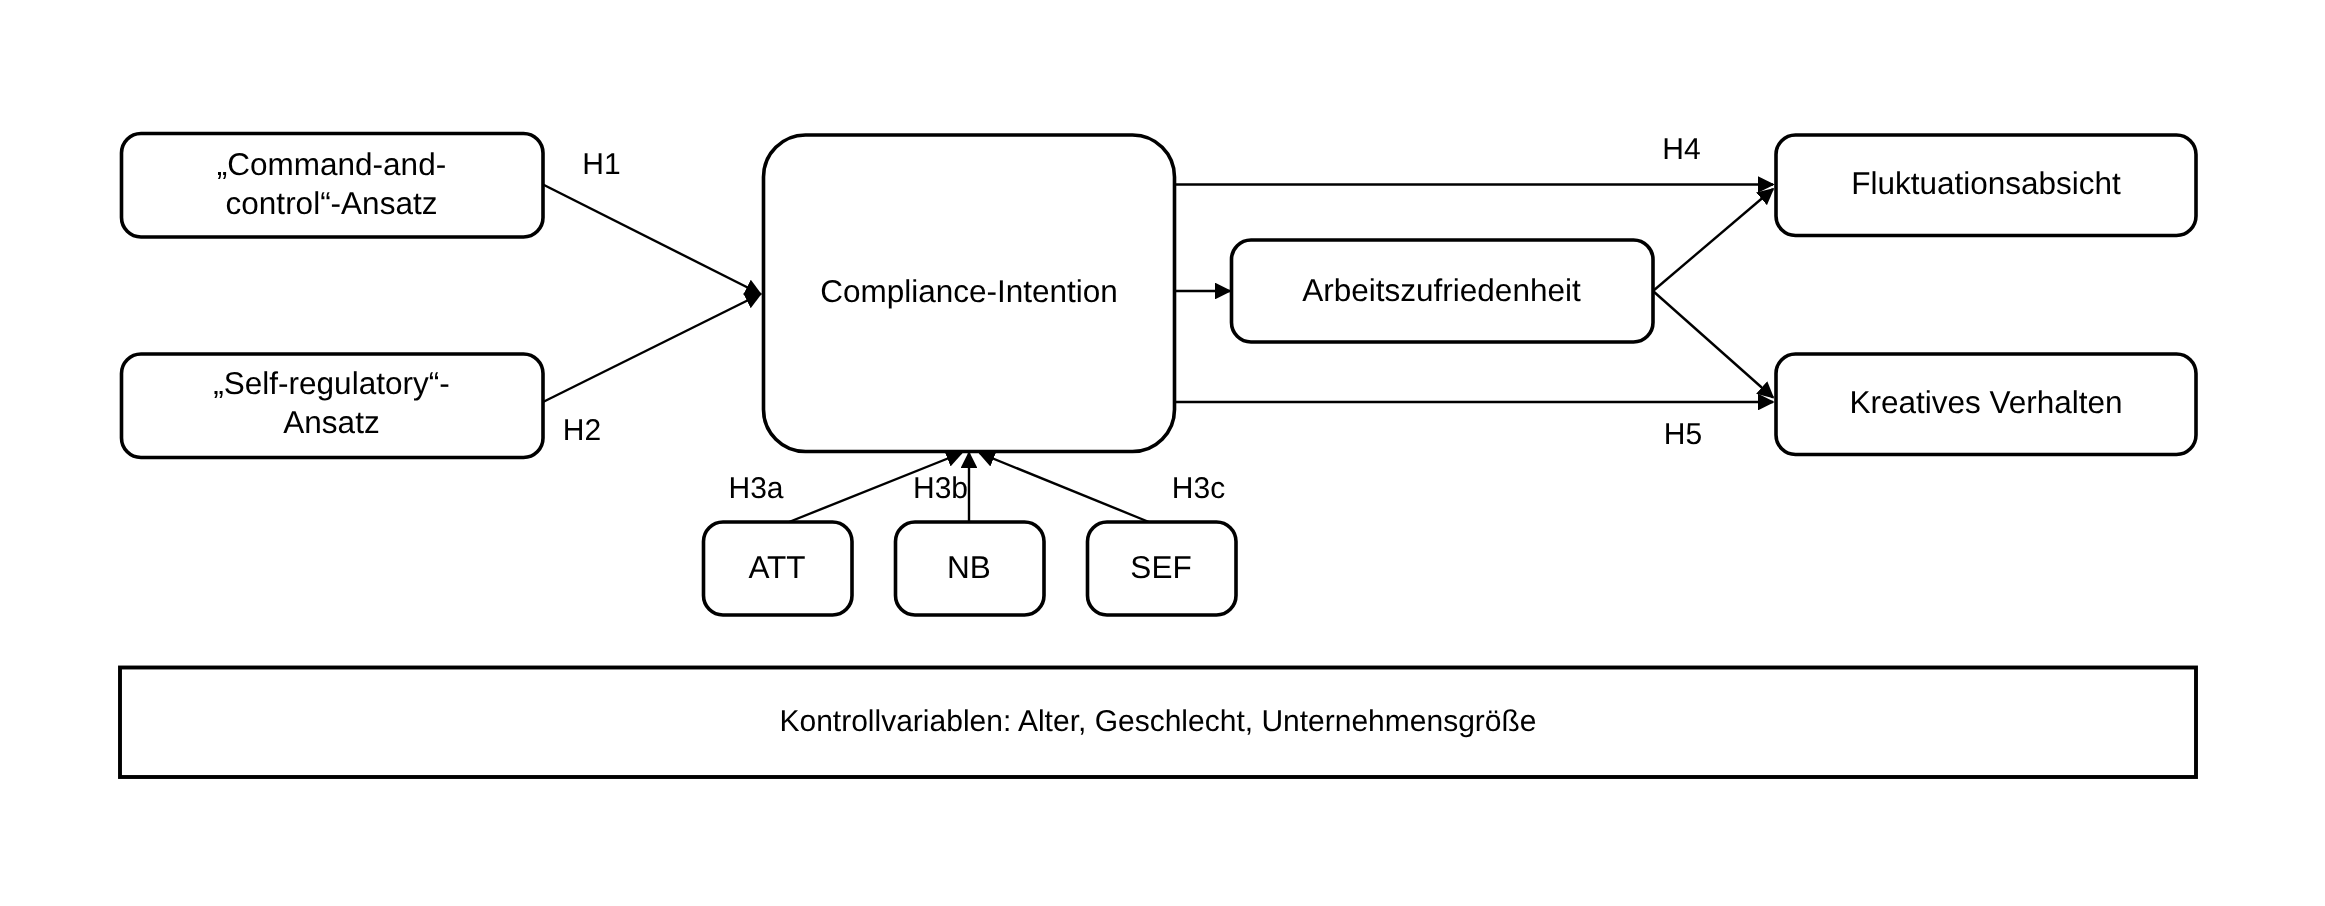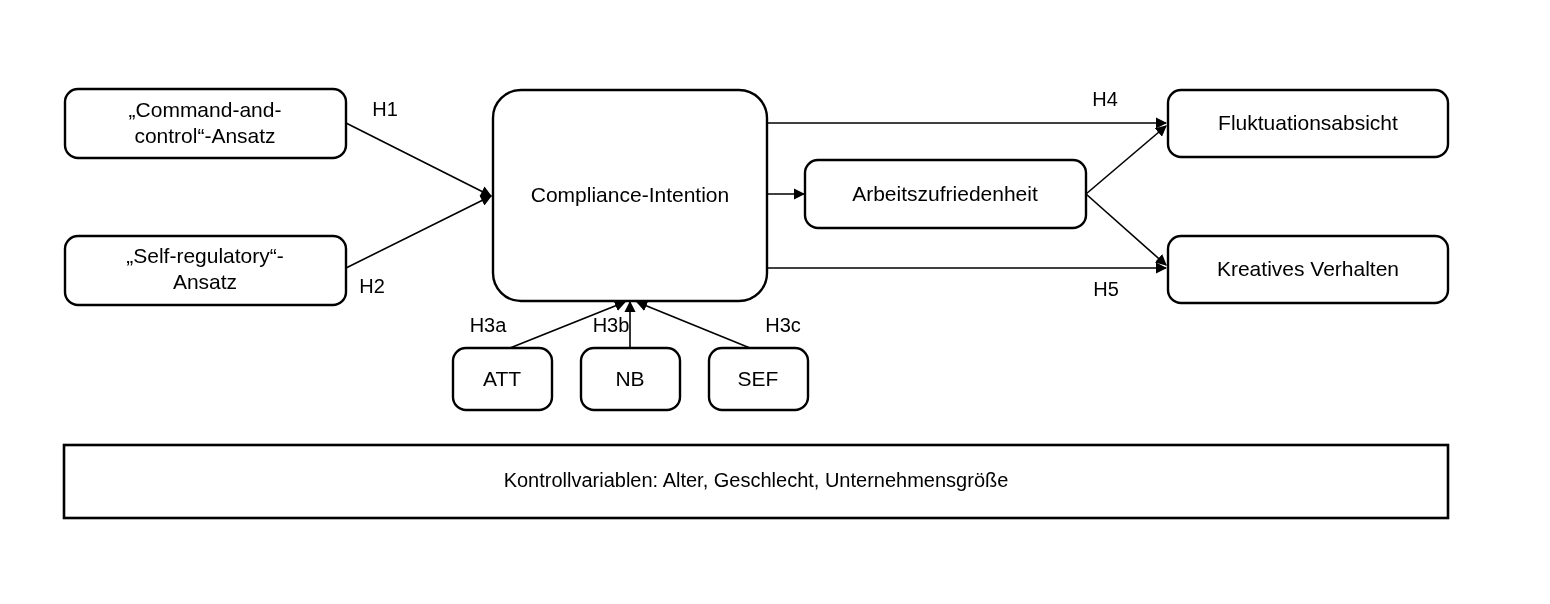--- a/index.html
+++ b/index.html
@@ -11,20 +11,21 @@
     width: 1550px;
     height: 604px;
     overflow: hidden;
     font-family: "Liberation Sans", sans-serif;
   }
   #diagram-root {
     position: relative;
     width: 1508px;
     height: 604px;
     background: #ffffff;
+    padding-left: 16px;
   }
   svg.diagram {
     display: block;
     width: 1550px;
     height: 604px;
   }
   .node-rect {
     fill: #ffffff;
     stroke: #000000;
     stroke-width: 2.4;

